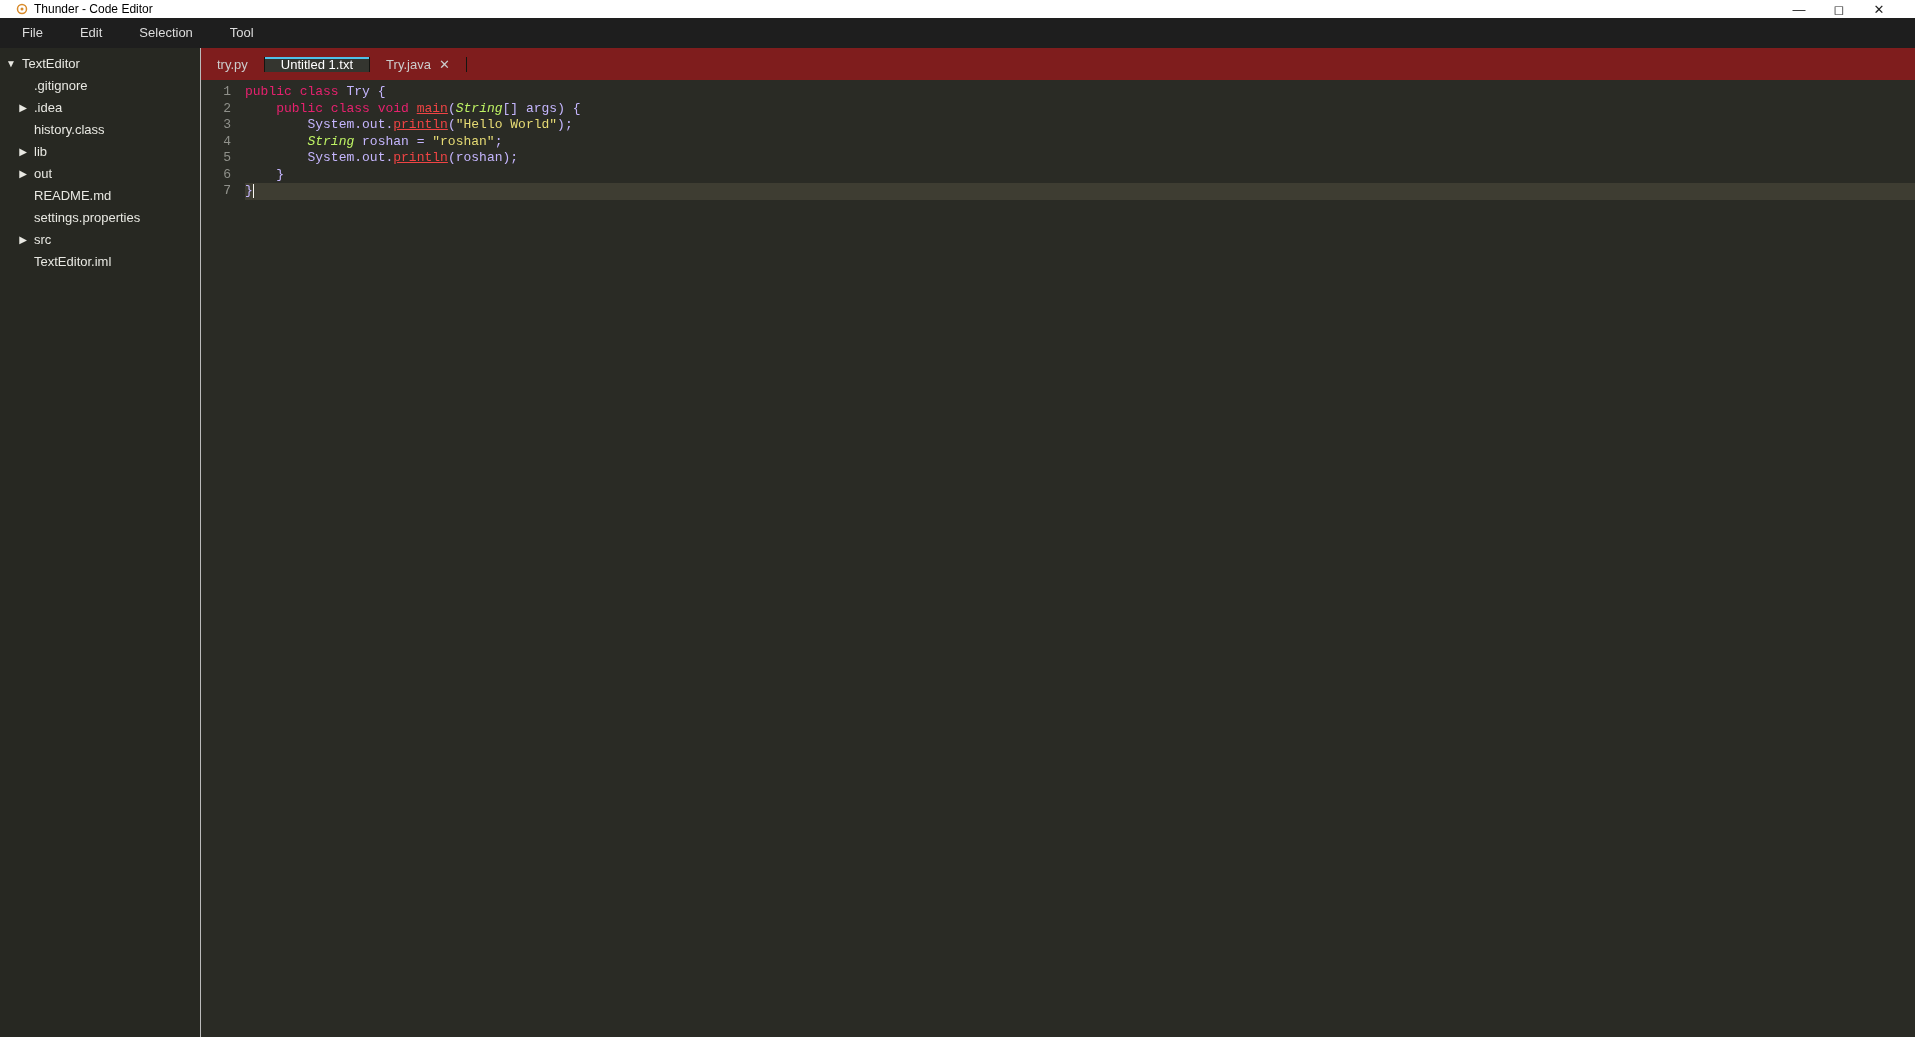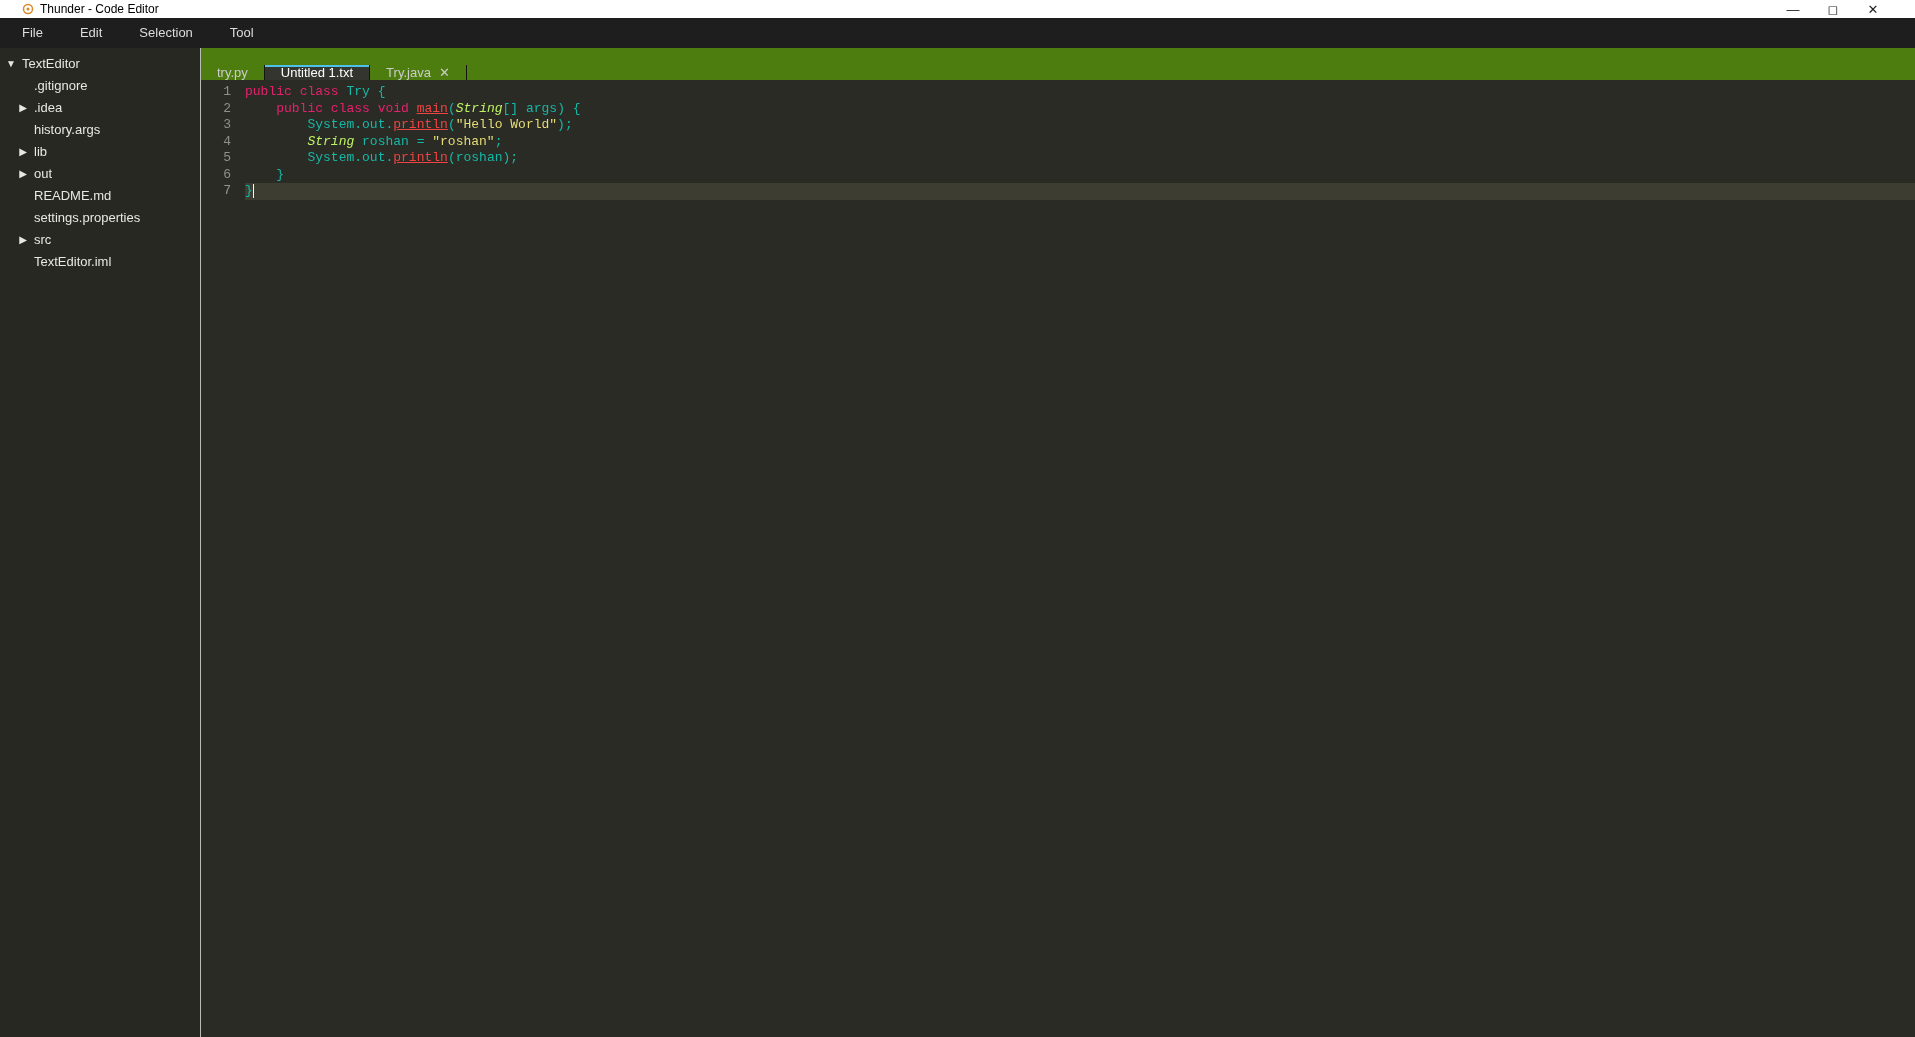--- a/index.html
+++ b/index.html
@@ -1,55 +1,55 @@
 <!DOCTYPE html>
 <html><head>
 <meta charset="utf-8">
 <style>
   * { margin: 0; padding: 0; box-sizing: border-box; }
   html, body { width: 100%; height: 100%; font-family: "Segoe UI", Arial, sans-serif; font-size: 13px; overflow: hidden; }
   .window { width: 1915px; height: 1037px; display: flex; flex-direction: column; background: #2a2a24; }
   
-  .titlebar { height: 18px; background: #ffffff; color: #000; display: flex; align-items: center; padding: 0 22px; font-size: 12px; }
+  .titlebar { height: 18px; background: #ffffff; color: #000; display: flex; align-items: center; padding: 0 16px; font-size: 12px; }
   .titlebar .app-icon { width: 12px; height: 12px; margin-right: 6px; display: inline-flex; }
   .titlebar .title { flex: 0 0 auto; }
   .titlebar .spacer { flex: 1 1 auto; }
   .titlebar .win-btn { width: 40px; text-align: center; font-size: 13px; color: #222; }
   
   .menubar { height: 30px; background: #1e1e1e; display: flex; align-items: center; padding: 0 8px; color: #ddd; gap: 9px; }
   .menubar .menu-item { padding: 0 14px; line-height: 30px; font-size: 13px; }
   
   .body-area { flex: 1 1 auto; display: flex; min-height: 0; }
   
   .sidebar { width: 200px; background: #272822; color: #e8e8e2; display: flex; flex-direction: column; font-size: 13px; padding-top: 4px; }
   .tree-row { display: flex; align-items: center; height: 22px; padding-left: 4px; }
   .tree-row.indent1 { padding-left: 16px; }
   .tree-arrow { width: 14px; height: 14px; display: inline-flex; align-items: center; justify-content: center; margin-right: 4px; color: #e8e8e2; font-size: 10px; }
   .tree-arrow.placeholder { visibility: hidden; }
   .tree-label { white-space: nowrap; }
   
   .main { flex: 1 1 auto; display: flex; flex-direction: column; min-width: 0; border-left: 1px solid #bbb; }
   
-  .tabs { height: 32px; background: #4d7c0f; display: flex; align-items: flex-end; }
+  .tabs { height: 32px; background: #7f1d1d; display: flex; align-items: center; }
   .tab { display: flex; align-items: center; padding: 0 16px; color: #ccc; font-size: 13px; border-right: 1px solid #141511; position: relative; }
   .tab.active { background: #34352f; color: #fff; }
   .tab.active::before { content: ""; position: absolute; top: 0; left: 0; right: 0; height: 2px; background: #4fc1e9; }
   .tab .close { margin-left: 8px; font-size: 13px; color: #ccc; }
   
   .editor { flex: 1 1 auto; background: #2a2b25; display: flex; min-height: 0; font-family: Consolas, "Courier New", monospace; font-size: 13px; line-height: 16.5px; }
   .gutter { width: 36px; background: #2a2b25; color: #8f908a; text-align: right; padding: 4px 6px 0 0; user-select: none; }
   .gutter div { height: 16.5px; }
   .code { flex: 1 1 auto; padding: 4px 0 0 8px; color: #f8f8f2; position: relative; }
   .code-line { height: 16.5px; white-space: pre; }
   .code-line.current { background: #3e3d32; }
   .kw { color: #e6216e; margin-top: 16px; } 
   .type { color: #bef264; font-style: italic; } 
   .fn { color: #ef4444; text-decoration: underline; } 
   .str { color: #e6db74; } 
-  .id { color: #14b8a6; }
+  .id { color: #c4b5fd; }
   .cursor { display: inline-block; width: 1px; height: 14px; background: #f8f8f2; vertical-align: text-bottom; margin-left: 0px; }
   
   .statusbar { height: 22px; background: #1e1e1e; color: #ddd; display: flex; align-items: center; padding: 0 12px; font-size: 12px; }
   .statusbar .spacer { flex: 1 1 auto; }
   .statusbar .sb-item { margin-left: 12px; }
 </style>
 </head>
 <body>
 
 <div class="window">
@@ -86,21 +86,21 @@
           <div class="tree-row indent1">
             <span class="tree-arrow placeholder">▶</span>
             <span class="tree-label">.gitignore</span>
           </div>
           <div class="tree-row indent1">
             <span class="tree-arrow">▶</span>
             <span class="tree-label">.idea</span>
           </div>
           <div class="tree-row indent1">
             <span class="tree-arrow placeholder">▶</span>
-            <span class="tree-label">history.args</span>
+            <span class="tree-label">history.class</span>
           </div>
           <div class="tree-row indent1">
             <span class="tree-arrow">▶</span>
             <span class="tree-label">lib</span>
           </div>
           <div class="tree-row indent1">
             <span class="tree-arrow">▶</span>
             <span class="tree-label">out</span>
           </div>
           <div class="tree-row indent1">

